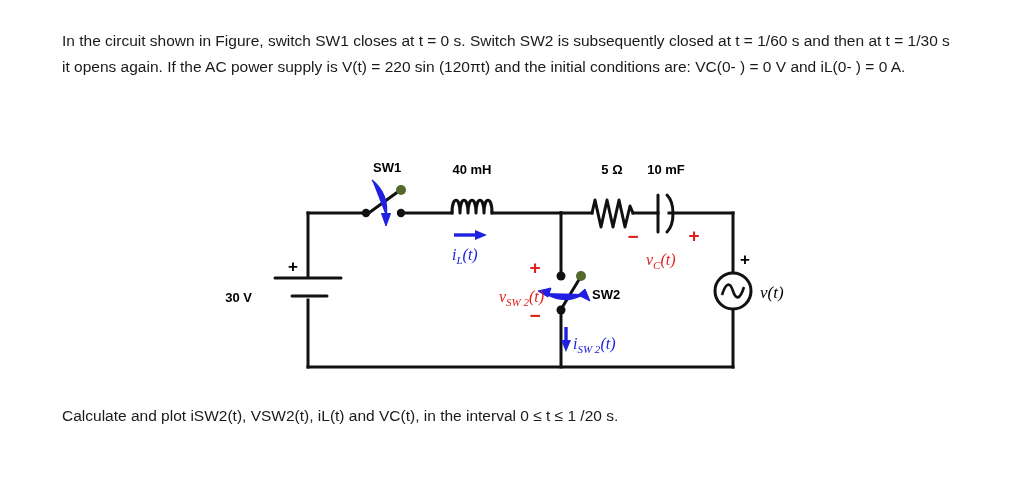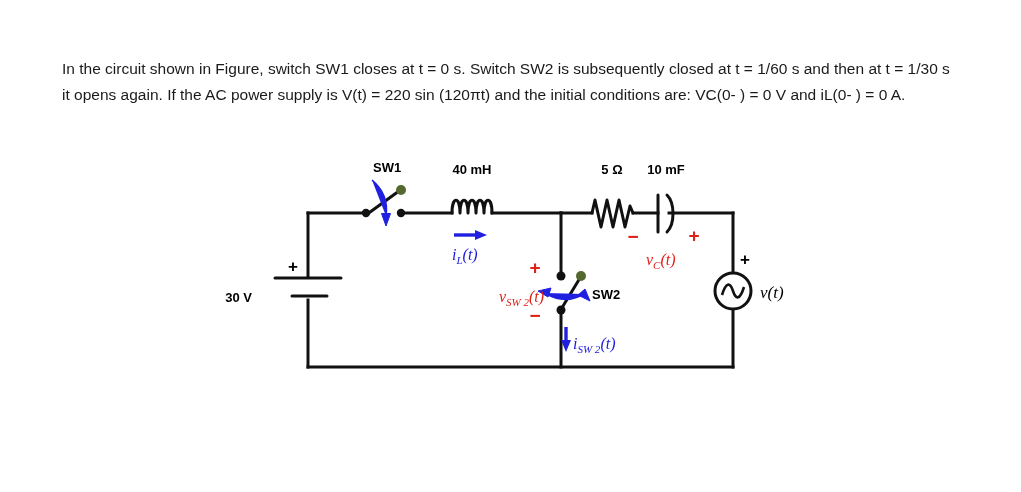--- a/index.html
+++ b/index.html
@@ -22,21 +22,20 @@
     position: absolute;
     font-size: 15.5px;
     line-height: 26px;
     color: #1a1a1a;
     font-family: "Liberation Sans", sans-serif;
   }
   #intro-text {
     left: 62px;
     top: 28px;
     width: 890px;
-    margin-top: 28px;
   }
   #task-text {
     left: 62px;
     top: 403px;
     width: 890px;
   }
   #circuit-figure {
     position: absolute;
     left: 0;
     top: 150px;
@@ -241,14 +240,15 @@
       <g>
         <circle cx="733" cy="141" r="18" fill="#ffffff" stroke="#111111" stroke-width="3"></circle>
         <path fill="none" stroke="#111111" stroke-width="2.6" d="M722,145 C726,132 730,132 733,141 C736,150 740,150 744,137"></path>
       </g>
       <text class="sign-blk" x="740" y="115">+</text>
       <text class="var-blk" x="760" y="148"><tspan>v</tspan><tspan>(t)</tspan></text>
 
     </svg>
   </div>
 
+  <div class="prose" id="task-text">Calculate and plot iSW2(t), VSW2(t), iL(t) and VC(t), in the interval 0 ≤ t ≤ 1 /20 s.</div>
 
 </div>
 
 </body></html>

